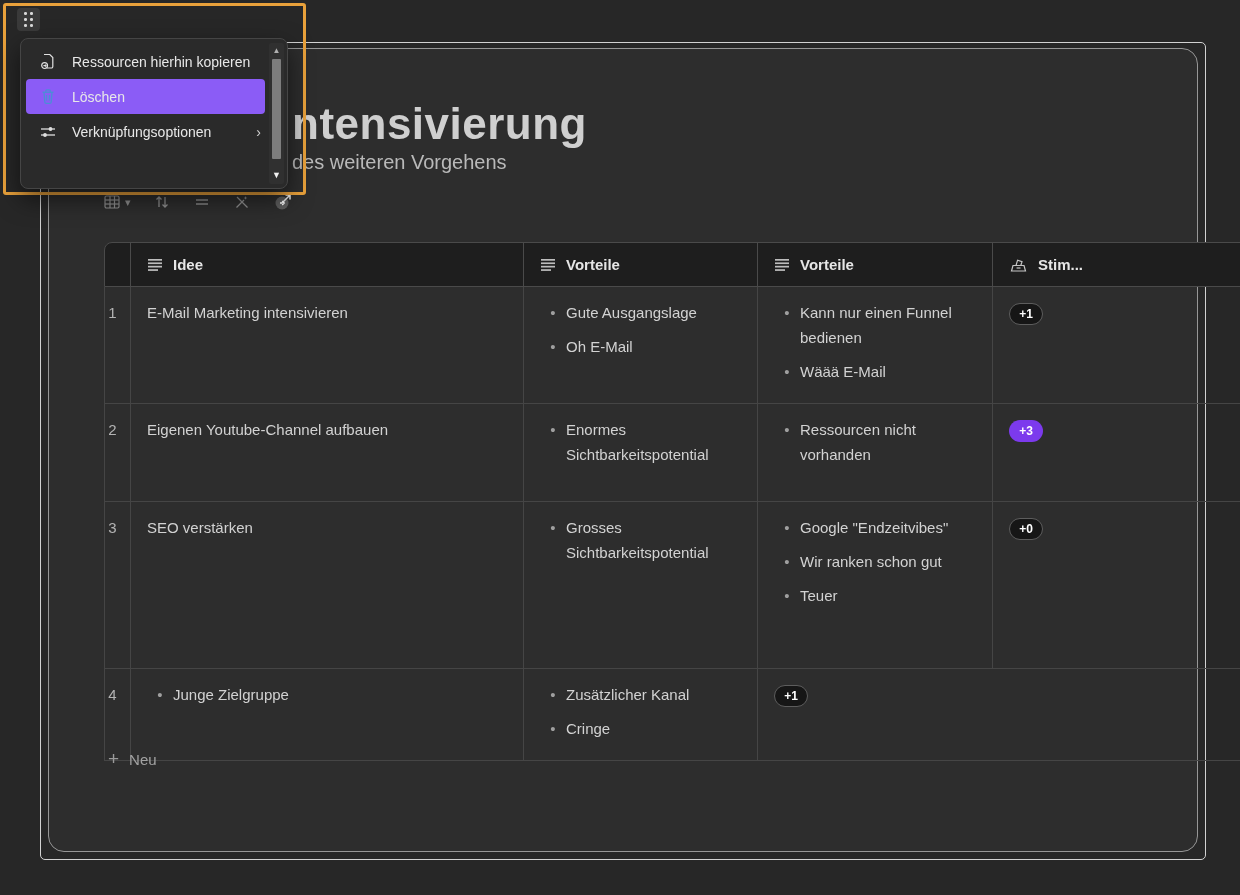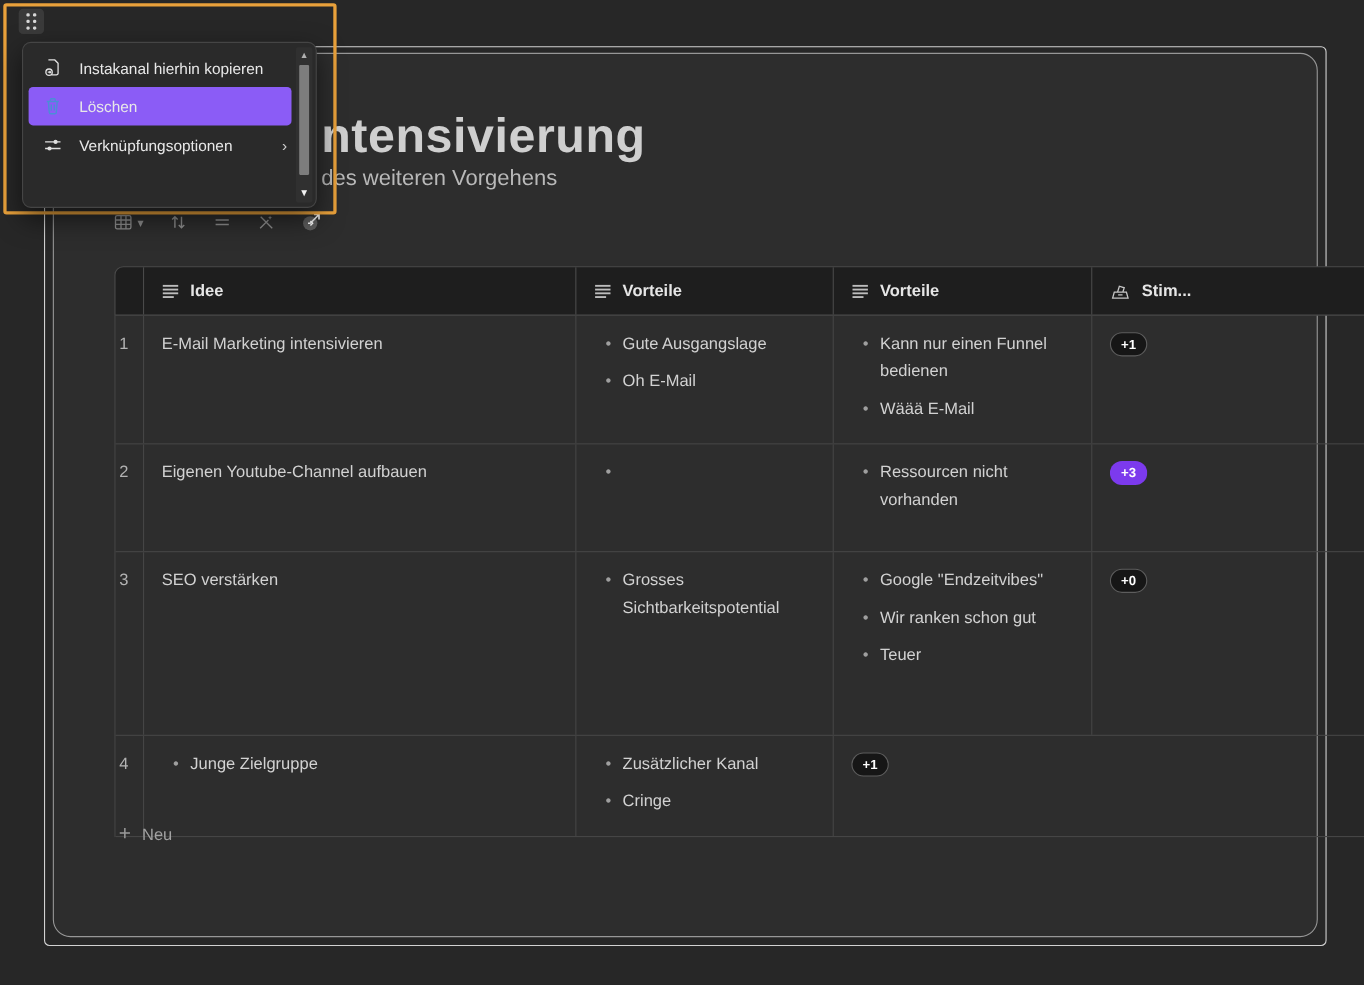--- a/index.html
+++ b/index.html
@@ -217,20 +217,21 @@
             </div>
           </div>
           <div class="cell"><span class="pill" style="background: rgb(22, 22, 22);">+1</span></div>
         </div>
         <div class="t-row" style="min-height: 98px;">
           <div class="cell cell-num">2</div>
           <div class="cell"><span>Eigenen </span><span class="wavy">Youtube-Channel</span><span> aufbauen</span></div>
           <div class="cell list">
             <div class="bullet-item">
               <span class="dot">•</span>
+              <span class="bt"><span>Enormes Sichtbarkeitspotential</span></span>
             </div>
           </div>
           <div class="cell list">
             <div class="bullet-item">
               <span class="dot">•</span>
               <span class="bt"><span>Ressourcen nicht vorhanden</span></span>
             </div>
           </div>
           <div class="cell"><span class="pill purple" style="background: rgb(124, 58, 237);">+3</span></div>
         </div>
@@ -302,21 +303,21 @@
 
   <div class="ctx-menu">
     <div class="menu-item">
       <span class="mi-icon">
         <svg width="16" height="17" viewBox="0 0 16 17" fill="none" stroke="#e0e0e0" stroke-width="1.2">
           <path d="M4 1.5 H9.8 L12.8 4.5 V13.5 A1.5 1.5 0 0 1 11.3 15 H7"></path>
           <circle cx="4.6" cy="12.6" r="2.9"></circle>
           <path d="M3.4 12.6 h2.4 M5 11.6 l1 1 -1 1"></path>
         </svg>
       </span>
-      <span class="mi-label">Instakanal hierhin kopieren</span>
+      <span class="mi-label">Ressourcen hierhin kopieren</span>
     </div>
     <div class="menu-item highlighted">
       <span class="mi-icon">
         <svg width="16" height="17" viewBox="0 0 16 17" fill="none" stroke="#4A8FD6" stroke-width="1.3">
           <path d="M2.5 4.2 h11"></path>
           <path d="M5.8 4.2 V2.8 a1 1 0 0 1 1-1 h2.4 a1 1 0 0 1 1 1 V4.2"></path>
           <path d="M4 4.2 l.8 9.8 a1.5 1.5 0 0 0 1.5 1.4 h3.4 a1.5 1.5 0 0 0 1.5-1.4 l.8-9.8"></path>
           <path d="M6.6 7 v5.5 M9.4 7 v5.5"></path>
         </svg>
       </span>

